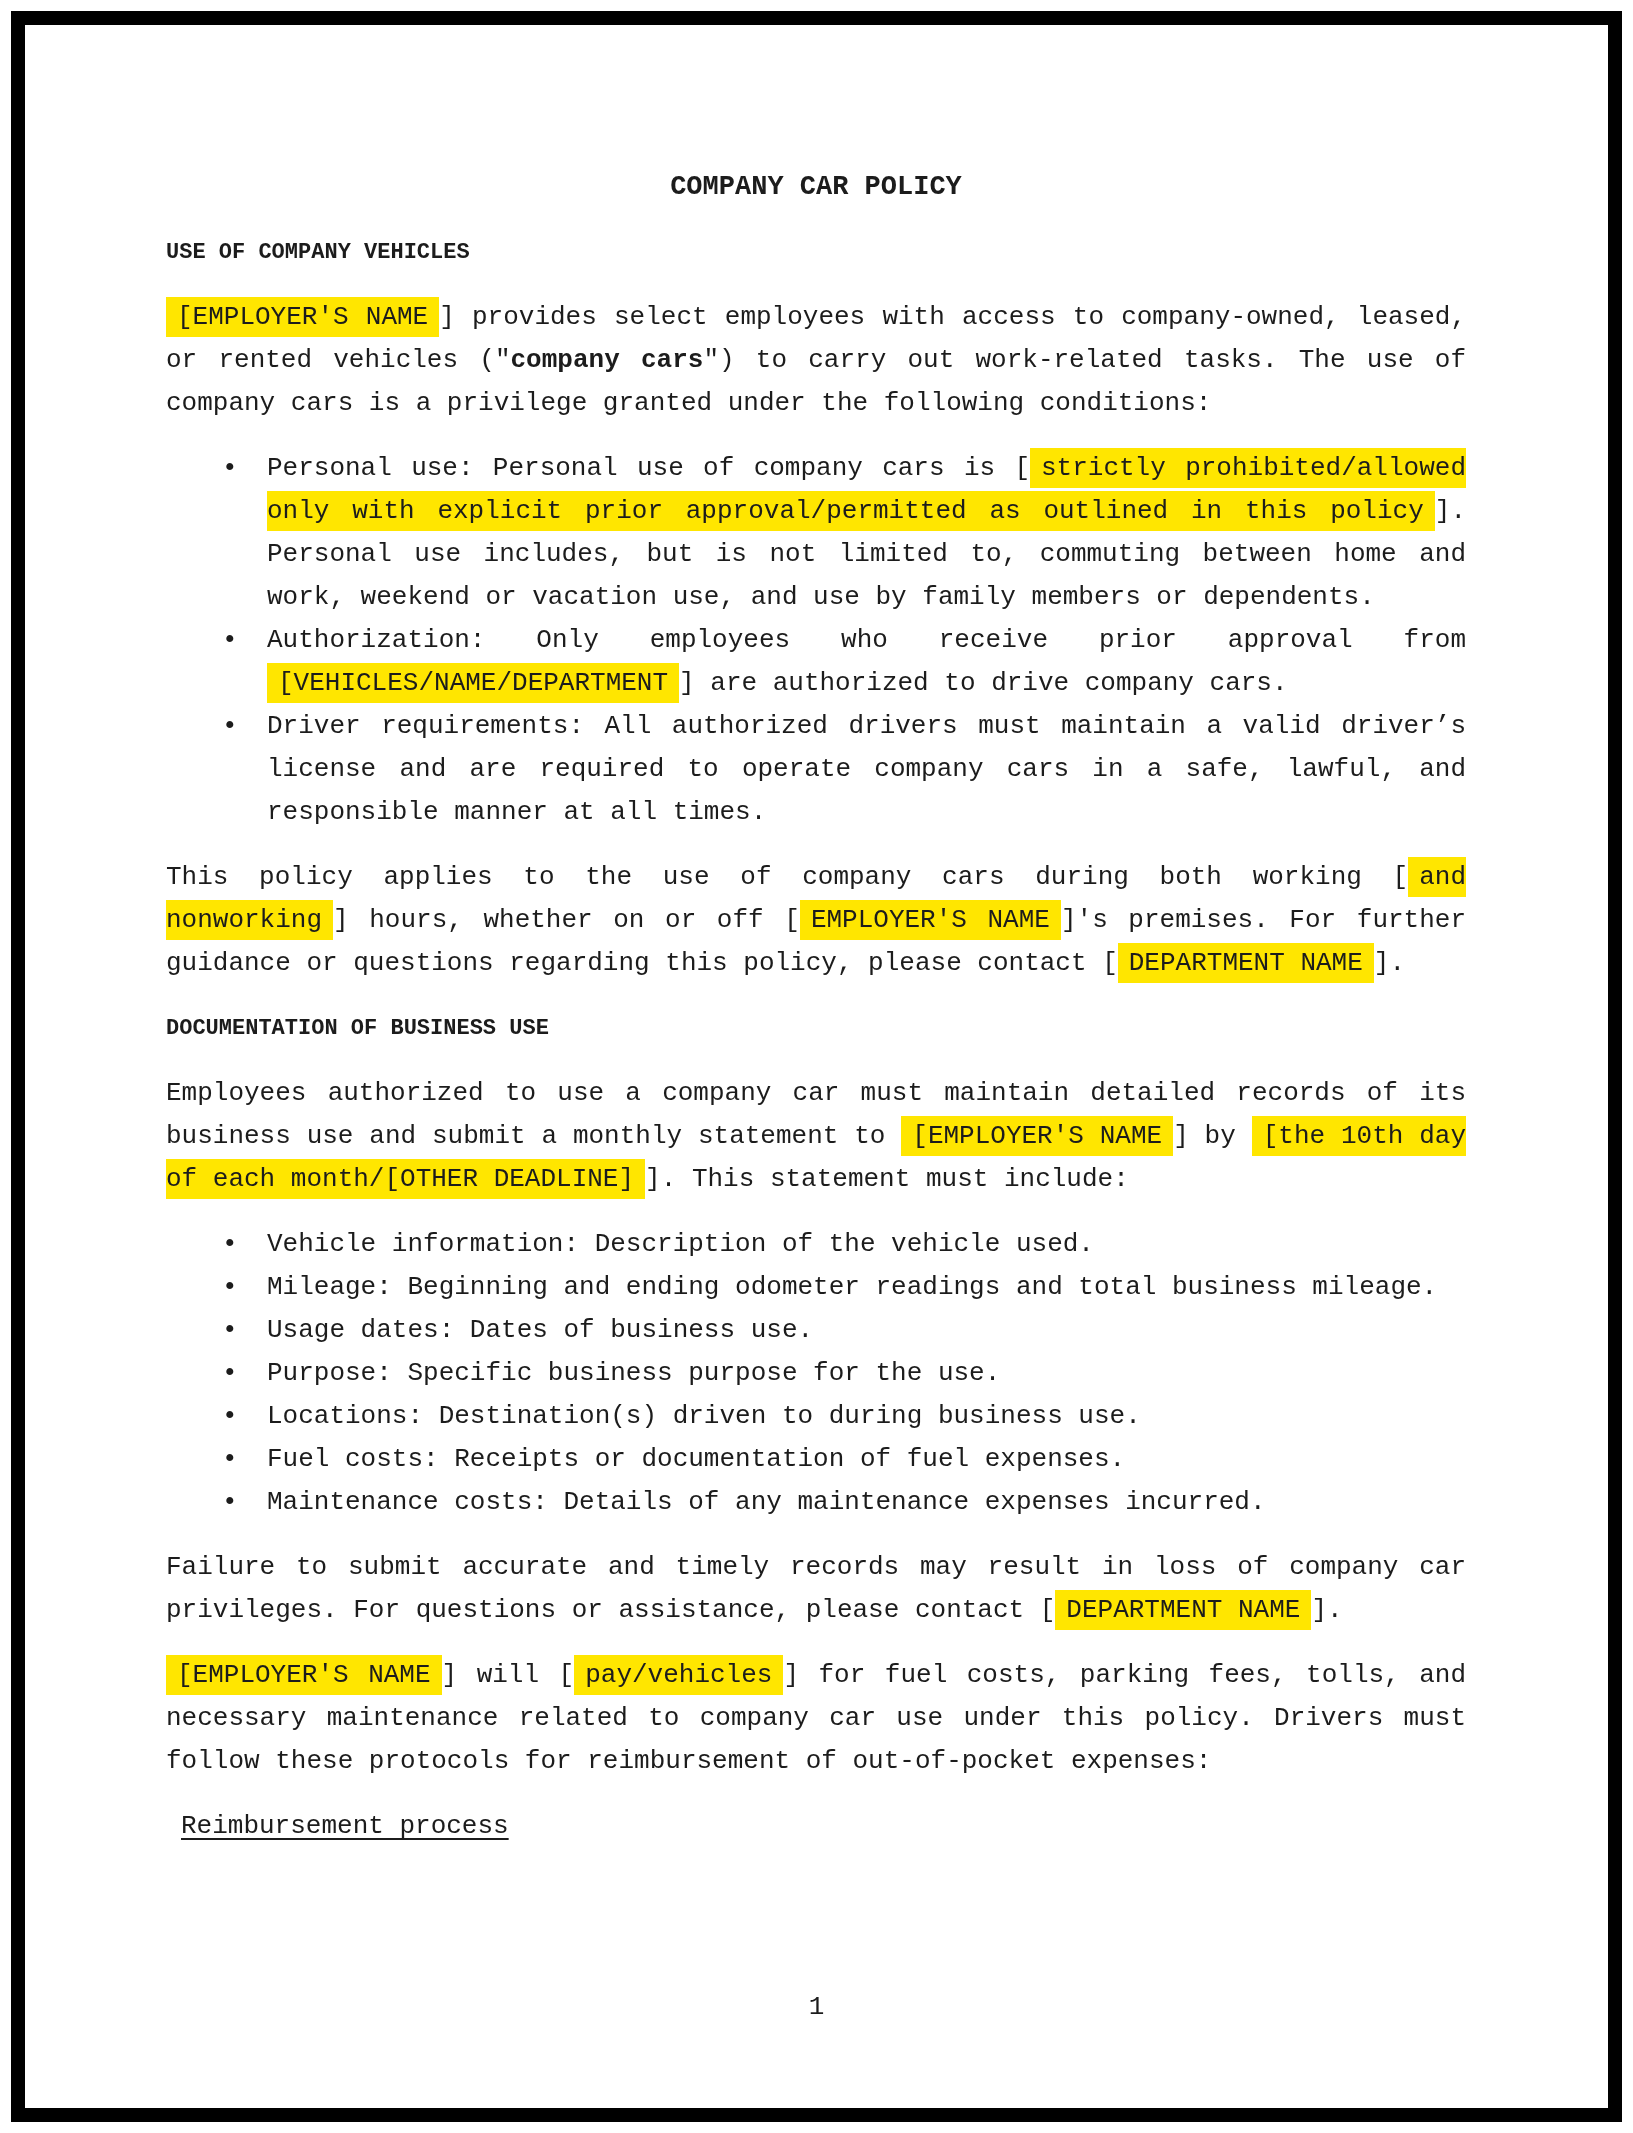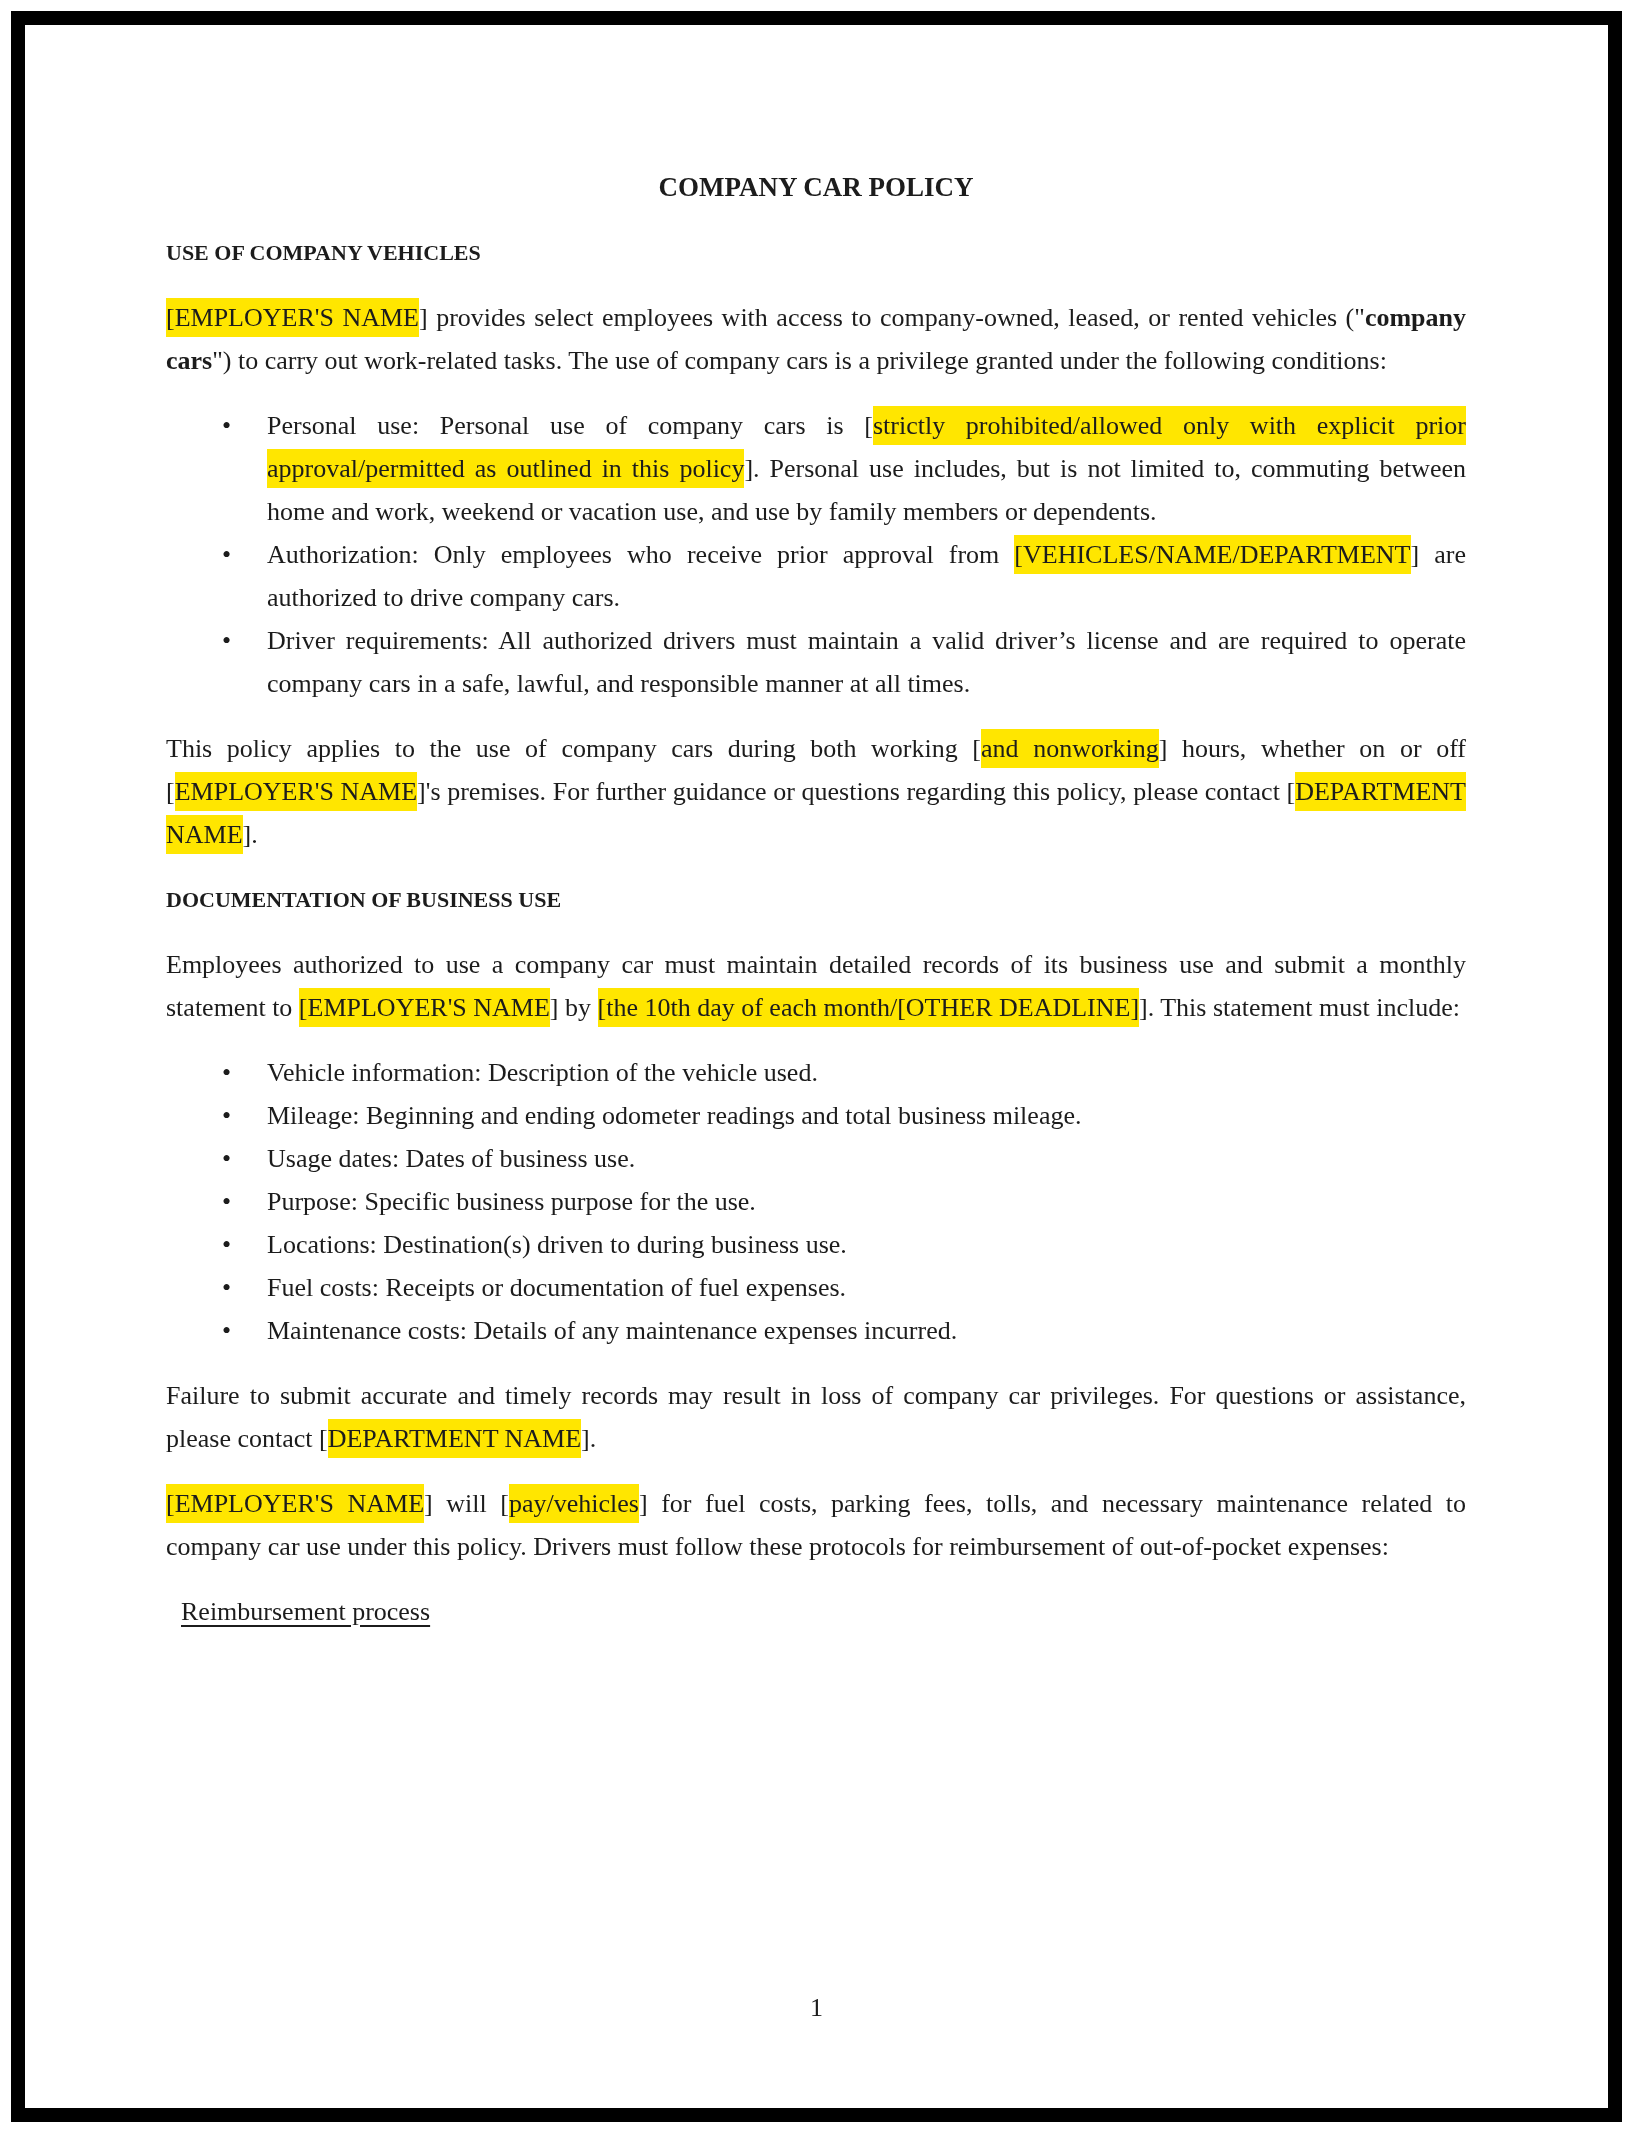--- a/index.html
+++ b/index.html
@@ -1,20 +1,20 @@
 <!DOCTYPE html>
 <html style="--hl: #ffe600;"><head>
 <meta charset="utf-8">
 <style>
   html,body{margin:0;padding:0;background:#ffffff;}
   .page{
     position:relative;
     width:1633px;height:2133px;
     background:#ffffff;
-    font-family:Liberation Serif, serif;
+    font-family:Liberation Mono, monospace;
     color:#1c1c1c;
     overflow:hidden;
   }
   .frame{
     position:absolute;
     left:11px;top:11px;right:11px;bottom:11px;
     border:14px solid #000000;
     pointer-events:none;
   }
   .content{
@@ -46,21 +46,21 @@
     padding-left:101px;
     text-align:justify;
   }
   .bullet-dot{
     position:absolute;
     left:56px;top:0;
   }
   mark.hl{
     background:var(--hl,#ffe600);
     color:inherit;
-    padding:5px 0;
+    padding:5px 11px;
   }
   .doc-subheading{
     margin:22px 0;
     text-align:left;
   }
   .u{
     text-decoration:underline;
     text-decoration-thickness:2px;
     text-underline-offset:5px;
     margin-left:15px;

